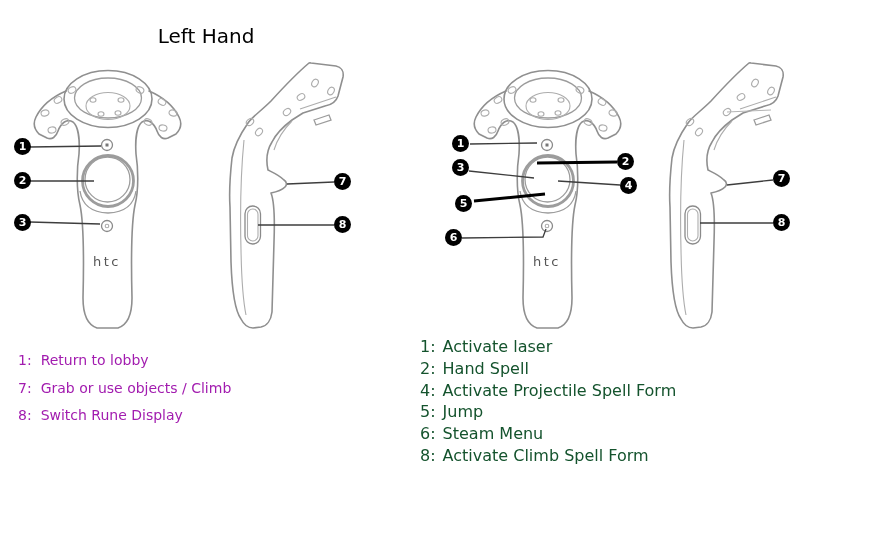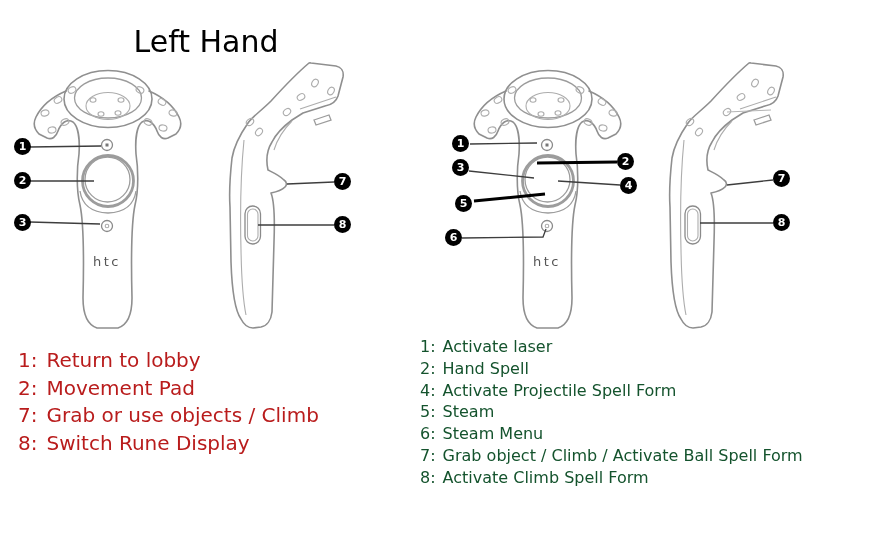--- a/index.html
+++ b/index.html
@@ -14,33 +14,33 @@
   .s-light{stroke:#adadad;stroke-width:1.1;fill:none}
   .s-btn{stroke:#8a8a8a;stroke-width:1.3;fill:#ffffff}
   .pad-rim{stroke:#9c9c9c;stroke-width:2.8;fill:none}
   .cl{stroke:#3d3d3d;stroke-width:1.3;fill:none}
   .clk{stroke:#000000;stroke-width:3;fill:none}
   .cll{stroke:#b4b4b4;stroke-width:1;fill:none}
   .htc-logo{fill:#565656;font-size:13px;letter-spacing:2.5px;font-family:"DejaVu Sans","Liberation Sans",sans-serif;}
   
   .panel-title{
     position:absolute;top:24px;width:212px;text-align:center;
-    font-size:30px;font-weight:400;color:#000;white-space:nowrap;
+    font-size:20px;font-weight:400;color:#000;white-space:nowrap;
   }
   #left-title{left:100px;}
   #right-title{left:547px;}
   
   .badge{
     position:absolute;width:17px;height:17px;border-radius:50%;
     background:#000;color:#fff;font-size:11px;font-weight:bold;
     display:flex;align-items:center;justify-content:center;line-height:1;
   }
   
   .legend{position:absolute;white-space:nowrap;}
-  #legend-left{left:18px;top:347px;font-size:20px;line-height:27.6px;color:#b91c1c;font-weight:400;}
+  #legend-left{left:18px;top:347px;font-size:14px;line-height:27.6px;color:#a21caf;font-weight:400;}
   #legend-right{left:420px;top:336px;font-size:16px;line-height:21.8px;color:#14532d;font-weight:normal;}
   #legend-left .num{margin-right:9px;}
   #legend-right .num{margin-right:7px;}
 </style>
 </head>
 <body>
 
 <div id="canvas">
 
   <svg width="874" height="554" viewBox="0 0 874 554">
@@ -156,28 +156,26 @@
   <div class="badge" style="left:617px;top:153px">2</div>
   <div class="badge" style="left:452px;top:159px">3</div>
   <div class="badge" style="left:620px;top:177px">4</div>
   <div class="badge" style="left:455px;top:195px">5</div>
   <div class="badge" style="left:445px;top:229px">6</div>
   <div class="badge" style="left:773px;top:170px">7</div>
   <div class="badge" style="left:773px;top:214px">8</div>
 
   <div class="legend" id="legend-left">
     <div><span class="num">1:</span><span>Return to lobby</span></div>
-    <div><span class="num">2:</span><span>Movement Pad</span></div>
     <div><span class="num">7:</span><span>Grab or use objects / Climb</span></div>
     <div><span class="num">8:</span><span>Switch Rune Display</span></div>
   </div>
 
   <div class="legend" id="legend-right">
     <div><span class="num">1:</span><span>Activate laser</span></div>
     <div><span class="num">2:</span><span>Hand Spell</span></div>
     <div><span class="num">4:</span><span>Activate Projectile Spell Form</span></div>
-    <div><span class="num">5:</span><span>Steam</span></div>
+    <div><span class="num">5:</span><span>Jump</span></div>
     <div><span class="num">6:</span><span>Steam Menu</span></div>
-    <div><span class="num">7:</span><span>Grab object / Climb / Activate Ball Spell Form</span></div>
     <div><span class="num">8:</span><span>Activate Climb Spell Form</span></div>
   </div>
 
 </div>
 
 </body></html>

